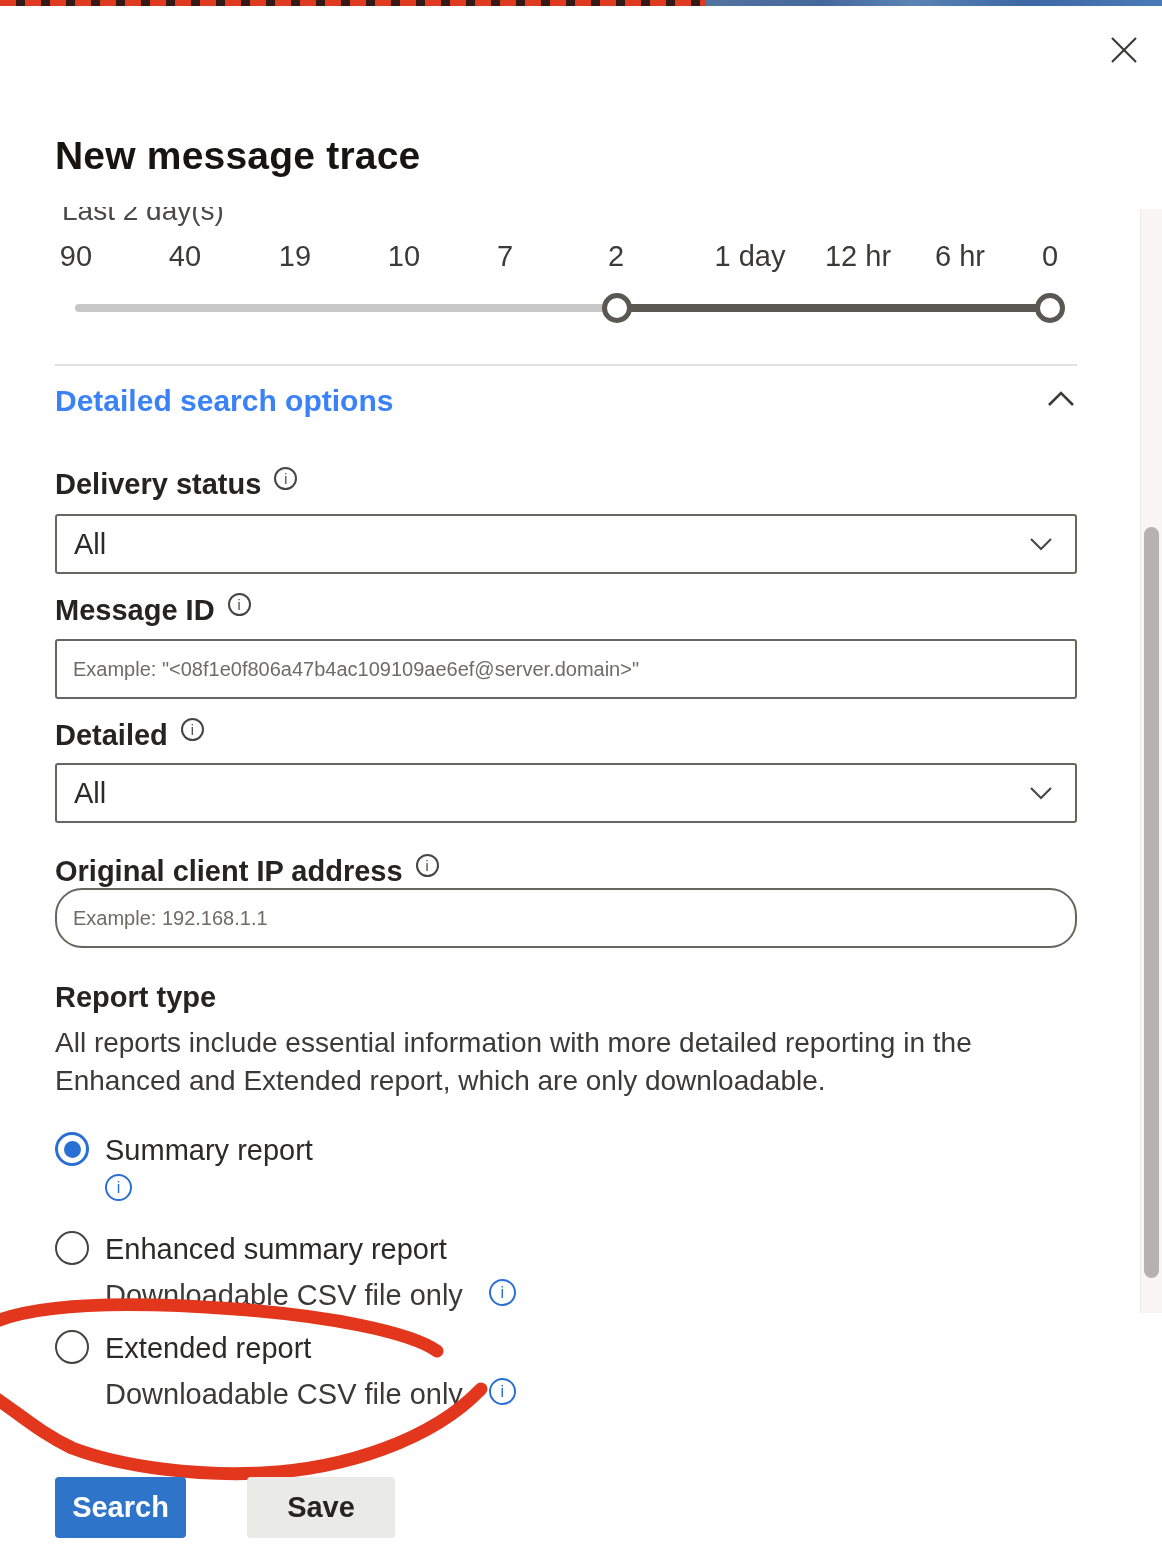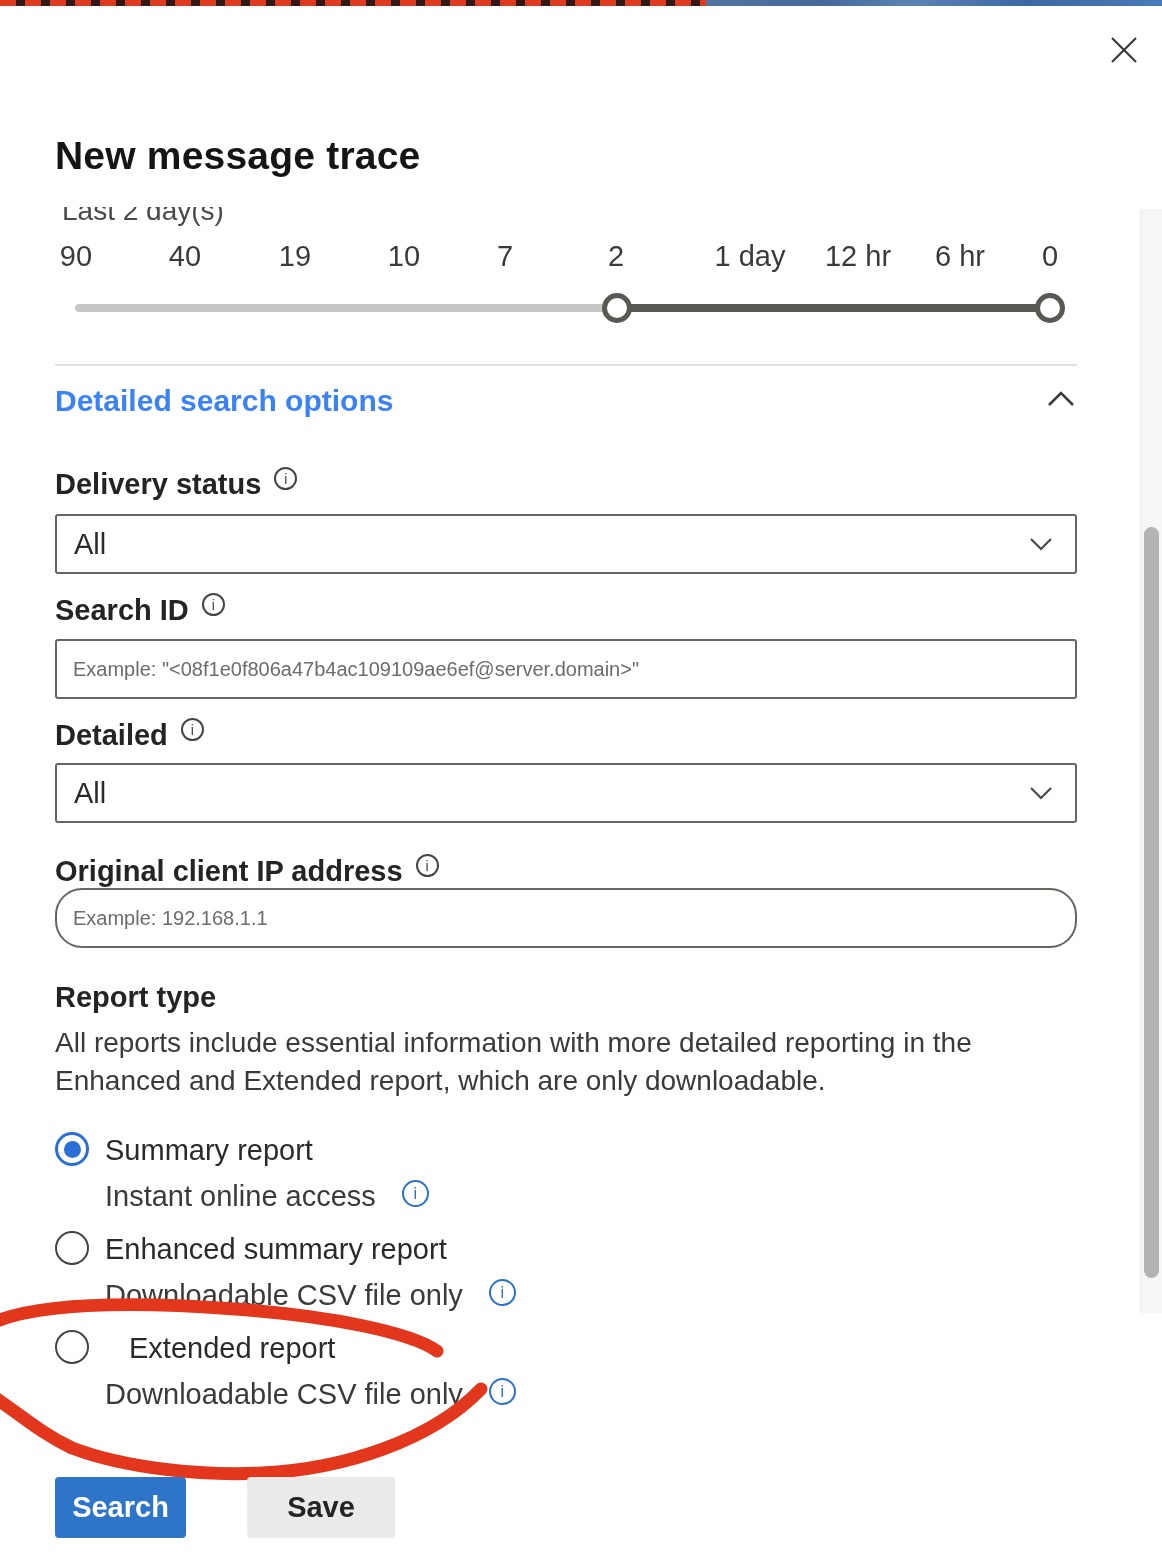--- a/index.html
+++ b/index.html
@@ -124,21 +124,21 @@
   <span class="info-dark">i</span>
 </div>
 <div class="abs combo" style="top:514px;">
   <span class="combo-value">All</span>
   <svg width="24" height="14" viewBox="0 0 24 14">
     <polyline points="2,2 12,12 22,2" fill="none" stroke="#4a4948" stroke-width="2.2"></polyline>
   </svg>
 </div>
 
 <div class="abs field-label" style="left:55px; top:594px;">
-  <span>Search ID</span>
+  <span>Message ID</span>
   <span class="info-dark">i</span>
 </div>
 <input class="abs text-input" style="top: 639px;" type="text" placeholder="Example: &quot;&lt;08f1e0f806a47b4ac109109ae6ef@server.domain&gt;&quot;">
 
 <div class="abs field-label" style="left:55px; top:719px;">
   <span>Detailed</span>
   <span class="info-dark">i</span>
 </div>
 <div class="abs combo" style="top:763px;">
   <span class="combo-value">All</span>
@@ -154,33 +154,32 @@
 <input class="abs text-input" style="top: 888px; border-radius: 27px;" type="text" placeholder="Example: 192.168.1.1">
 
 <div class="abs report-header">Report type</div>
 <div class="abs report-desc">All reports include essential information with more detailed reporting in the Enhanced and Extended report, which are only downloadable.</div>
 
 <div class="abs radio-circle radio-on" style="top:1132px;">
   <div class="dot"></div>
 </div>
 <div class="abs radio-label" style="top:1134px;">Summary report</div>
 <div class="abs radio-sub" style="top:1180px;">
-  <span>Instant online access</span>
   <span class="info-blue">i</span>
 </div>
 
 <div class="abs radio-circle radio-off" style="top:1231px;"></div>
 <div class="abs radio-label" style="top:1233px;">Enhanced summary report</div>
 <div class="abs radio-sub" style="top:1279px;">
   <span>Downloadable CSV file only</span>
   <span class="info-blue">i</span>
 </div>
 
 <div class="abs radio-circle radio-off" style="top:1330px;"></div>
-<div class="abs radio-label" style="top:1332px;margin-left:24px;">Extended report</div>
+<div class="abs radio-label" style="top:1332px;">Extended report</div>
 <div class="abs radio-sub" style="top:1378px;">
   <span>Downloadable CSV file only</span>
   <span class="info-blue">i</span>
 </div>
 
 <svg class="abs annotation-svg" viewBox="0 0 600 280">
   <path d="M 437 71 C 410 52, 330 36, 235 29 C 140 22, 30 20, -18 48 C -52 70, -44 92, -12 113 C 15 130, 38 152, 72 168 C 125 188, 200 196, 262 193 C 345 189, 432 160, 481 109" fill="none" stroke="#e2371d" stroke-width="13" stroke-linecap="round"></path>
 </svg>
 
 <button class="abs btn btn-primary">Search</button>

